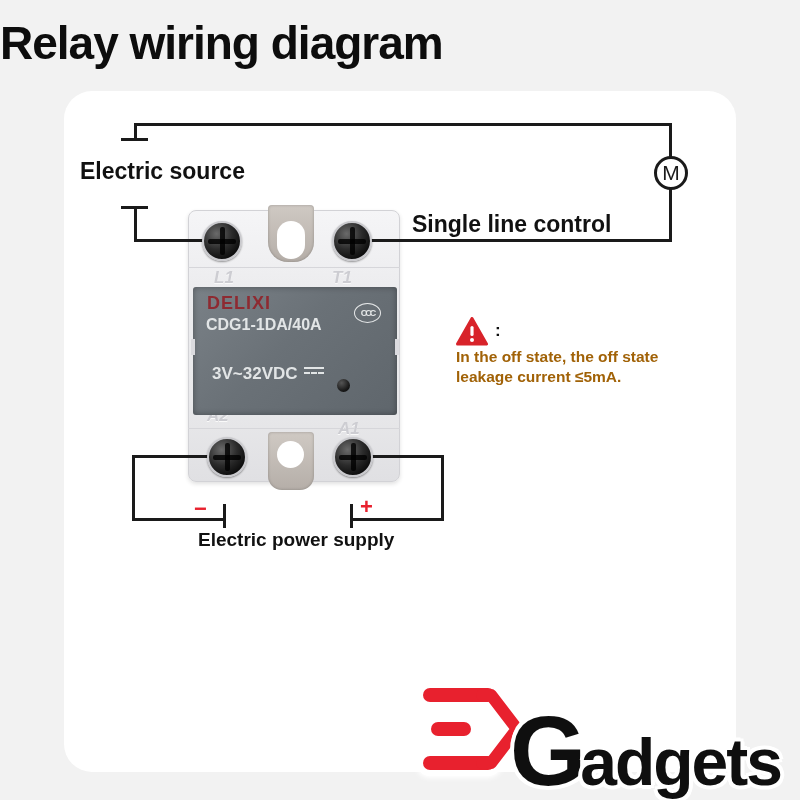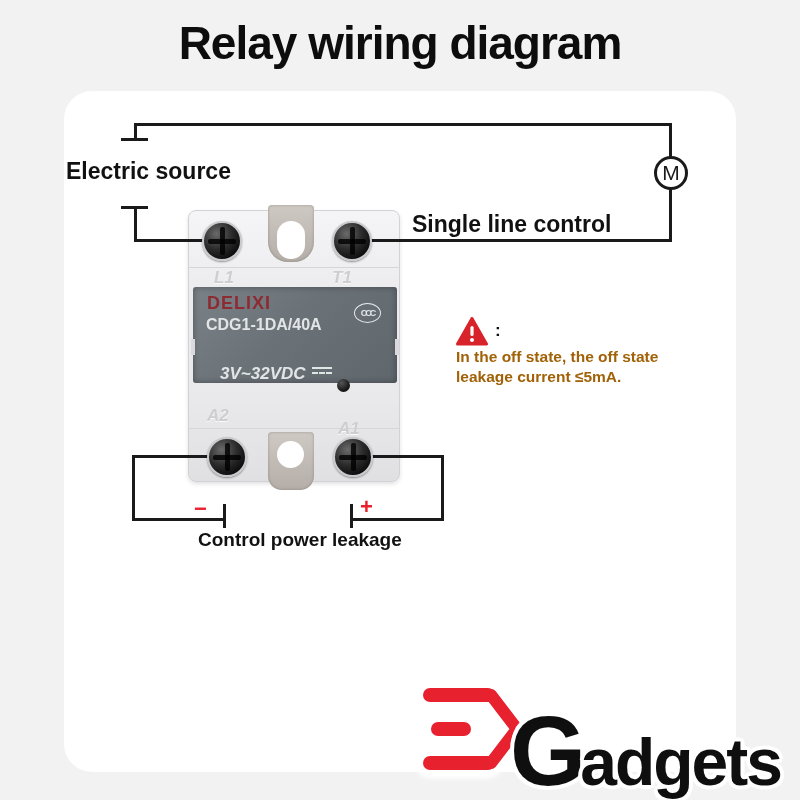--- a/index.html
+++ b/index.html
@@ -1,36 +1,36 @@
 <!DOCTYPE html>
 <html><head>
 <meta charset="utf-8">
 <style>
   * { margin:0; padding:0; box-sizing:border-box; }
   html,body { width:800px; height:800px; }
   body { font-family:"Liberation Sans","DejaVu Sans",sans-serif; background:#f2f2f2; position:relative; overflow:hidden; }
   #canvas { position:absolute; left:0; top:0; width:800px; height:800px; }
 
-  .title { position:absolute; left:0; top:16px; width:800px; text-align:center;
+  .title { position:absolute; left:0; top:16px; width:800px; text-align:left;
            font-size:46px; font-weight:900; letter-spacing:-1px; color:#0d0d0d; }
 
   .card { position:absolute; left:64px; top:91px; width:672px; height:681px;
           background:#ffffff; border-radius:28px; }
 
   
   .wire { position:absolute; background:#1a1a1a; }
 
   .motor { position:absolute; left:654px; top:156px; width:34px; height:34px;
            border:3px solid #1a1a1a; border-radius:50%; background:#fff;
            display:flex; align-items:center; justify-content:center;
            font-size:21px; font-weight:500; color:#1a1a1a; }
 
   
   .lbl { position:absolute; color:#111; white-space:nowrap; }
-  .electric-source { left:66px; top:158px; font-size:23px; font-weight:600; }
+  .electric-source { left:80px; top:158px; font-size:23px; font-weight:600; }
   .single-line    { left:412px; top:211px; font-size:23px; font-weight:600; }
   .ctrl-supply    { left:198px; top:529px; font-size:19px; font-weight:800; }
   .polarity { position:absolute; font-size:22px; font-weight:900; color:#e8212e; }
   .minus { left:194px; top:496px; }
   .plus  { left:360px; top:494px; }
 
   
   .relay-body { position:absolute; left:188px; top:210px; width:212px; height:272px;
                 background:linear-gradient(180deg,#f5f5f7 0%,#ececee 30%,#e9e9eb 70%,#e0e0e3 100%);
                 border:1px solid #d2d2d6; border-radius:8px;
@@ -48,28 +48,28 @@
   .term-lbl { position:absolute; font-size:17px; font-weight:700; font-style:italic;
               color:#cdcdd2; text-shadow:0 1px 0 #fafafa; }
 
   .screw { position:absolute; width:40px; height:40px; border-radius:50%;
            background:radial-gradient(circle at 35% 30%, #6a6a6a 0%, #2b2b2b 45%, #0a0a0a 80%);
            border:2px solid #c9c9cd; box-shadow:0 1px 2px rgba(0,0,0,0.4); }
   .screw::before, .screw::after { content:""; position:absolute; background:#000; opacity:.8; }
   .screw::before { left:50%; top:4px; width:5px; height:28px; margin-left:-2.5px; border-radius:2px; }
   .screw::after  { top:50%; left:4px; height:5px; width:28px; margin-top:-2.5px; border-radius:2px; }
 
-  .panel { position:absolute; left:193px; top:287px; width:204px; height:96px;
+  .panel { position:absolute; left:193px; top:287px; width:204px; height:128px;
            background:linear-gradient(135deg,#7a8187 0%,#6a7177 45%,#5f666c 100%);
            border-radius:3px; box-shadow:inset 0 0 6px rgba(0,0,0,0.35); }
   .panel .brand { position:absolute; left:14px; top:6px; font-size:18px; font-weight:900;
                   letter-spacing:1px; color:#8e2a31; }
   .panel .model  { position:absolute; left:13px; top:29px; font-size:16px; font-weight:700; color:#e2e5e6; }
   .panel .rating { position:absolute; left:9px;  top:53px; font-size:17px; font-weight:700; color:#e2e5e6; }
-  .panel .ctrl   { position:absolute; left:27px;  top:77px; font-size:17px; font-weight:700; color:#e2e5e6;font-style:italic; }
+  .panel .ctrl   { position:absolute; left:19px;  top:77px; font-size:17px; font-weight:700; color:#e2e5e6; }
   .dc-sym { display:inline-block; width:20px; height:10px; margin-left:6px;
             border-top:2px solid #e2e5e6; position:relative; top:-2px; }
   .dc-sym::after { content:""; display:block; margin-top:3px; border-top:2px dashed #e2e5e6; }
   .ccc { position:absolute; right:16px; top:16px; width:27px; height:20px;
          border:1.5px solid #e6e8e9; border-radius:50%;
          display:flex; align-items:center; justify-content:center;
          font-size:9px; font-weight:700; letter-spacing:-2px; color:#e6e8e9;margin-left:20px; }
   .led { position:absolute; left:144px; top:92px; width:13px; height:13px; border-radius:50%;
          background:radial-gradient(circle at 35% 30%, #555 0%, #1c1c1c 60%, #000 100%); }
   .notch { position:absolute; width:4px; height:16px; top:52px; background:#dadade; }
@@ -147,21 +147,21 @@
 
   <div class="screw" style="left:202px; top:221px"></div>
   <div class="screw" style="left:332px; top:221px"></div>
   <div class="screw" style="left:207px; top:437px"></div>
   <div class="screw" style="left:333px; top:437px"></div>
 
   <div class="lbl electric-source">Electric source</div>
   <div class="lbl single-line">Single line control</div>
   <div class="polarity minus">−</div>
   <div class="polarity plus">+</div>
-  <div class="lbl ctrl-supply">Control power leakage</div>
+  <div class="lbl ctrl-supply">Electric power supply</div>
 
   <div class="warn-icon">
     <svg width="32" height="29" viewBox="0 0 32 29">
       <path d="M16 1.5 L30.5 27 L1.5 27 Z" fill="#d8232a" stroke="#d8232a" stroke-width="3" stroke-linejoin="round"></path>
       <rect x="14.4" y="9" width="3.2" height="10" rx="1.6" fill="#ffffff"></rect>
       <circle cx="16" cy="23" r="2" fill="#ffffff"></circle>
     </svg>
   </div>
   <div class="warn-colon">:</div>
   <div class="warn-text">

